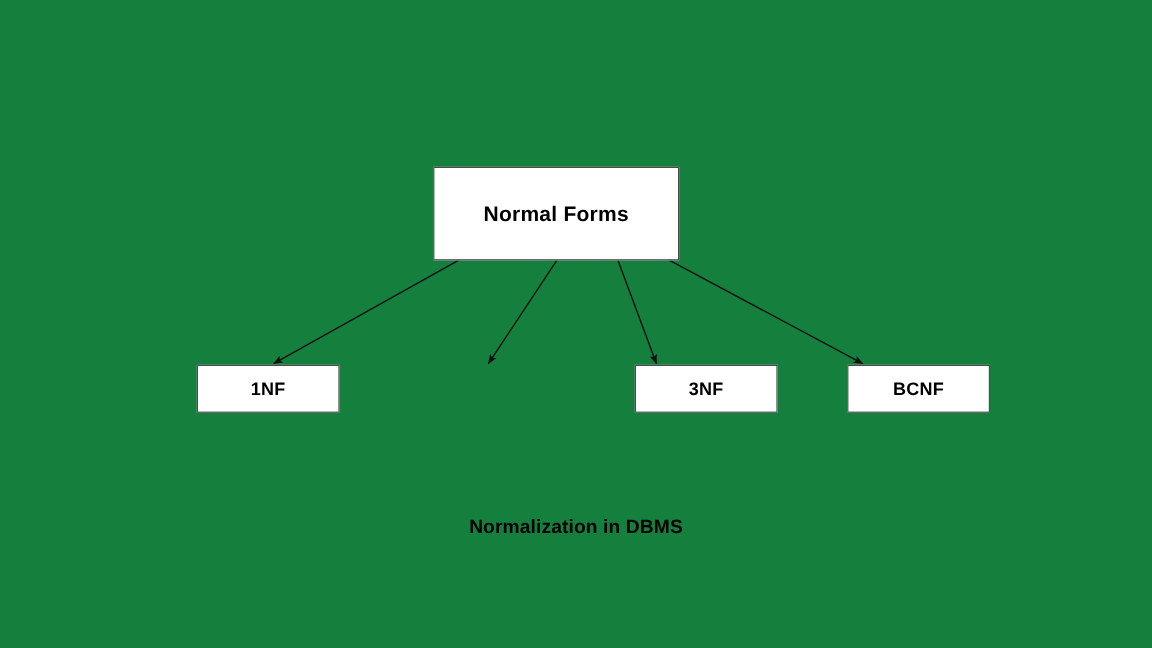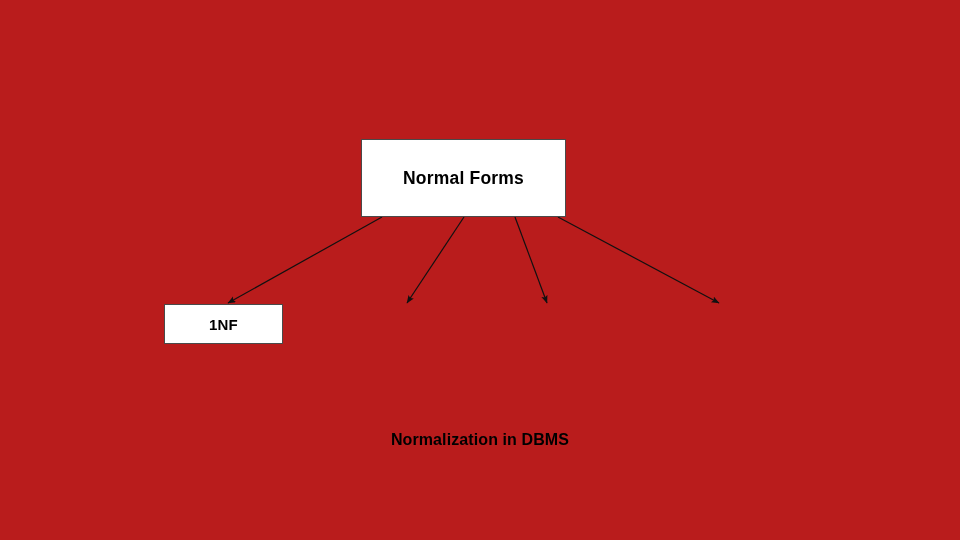--- a/index.html
+++ b/index.html
@@ -9,21 +9,21 @@
     background: #ffffff;
   }
   body {
     font-family: "Liberation Sans", "DejaVu Sans", sans-serif;
     color: #000000;
   }
   #canvas {
     position: relative;
     width: 960px;
     height: 540px;
-    background: #b91c1c;
+    background: #15803d;
     overflow: hidden;
   }
   #edges {
     position: absolute;
     left: 0;
     top: 0;
     width: 960px;
     height: 540px;
     pointer-events: none;
   }
@@ -98,17 +98,23 @@
 
   <div class="node" id="node-root">
     <span class="node-label">Normal Forms</span>
   </div>
 
   <div class="node leaf" id="node-1nf">
     <span class="node-label">1NF</span>
   </div>
 
 
+  <div class="node leaf" id="node-3nf">
+    <span class="node-label">3NF</span>
+  </div>
 
+  <div class="node leaf" id="node-bcnf">
+    <span class="node-label">BCNF</span>
+  </div>
 
   <div id="caption">Normalization in DBMS</div>
 
 </div>
 
 </body></html>

